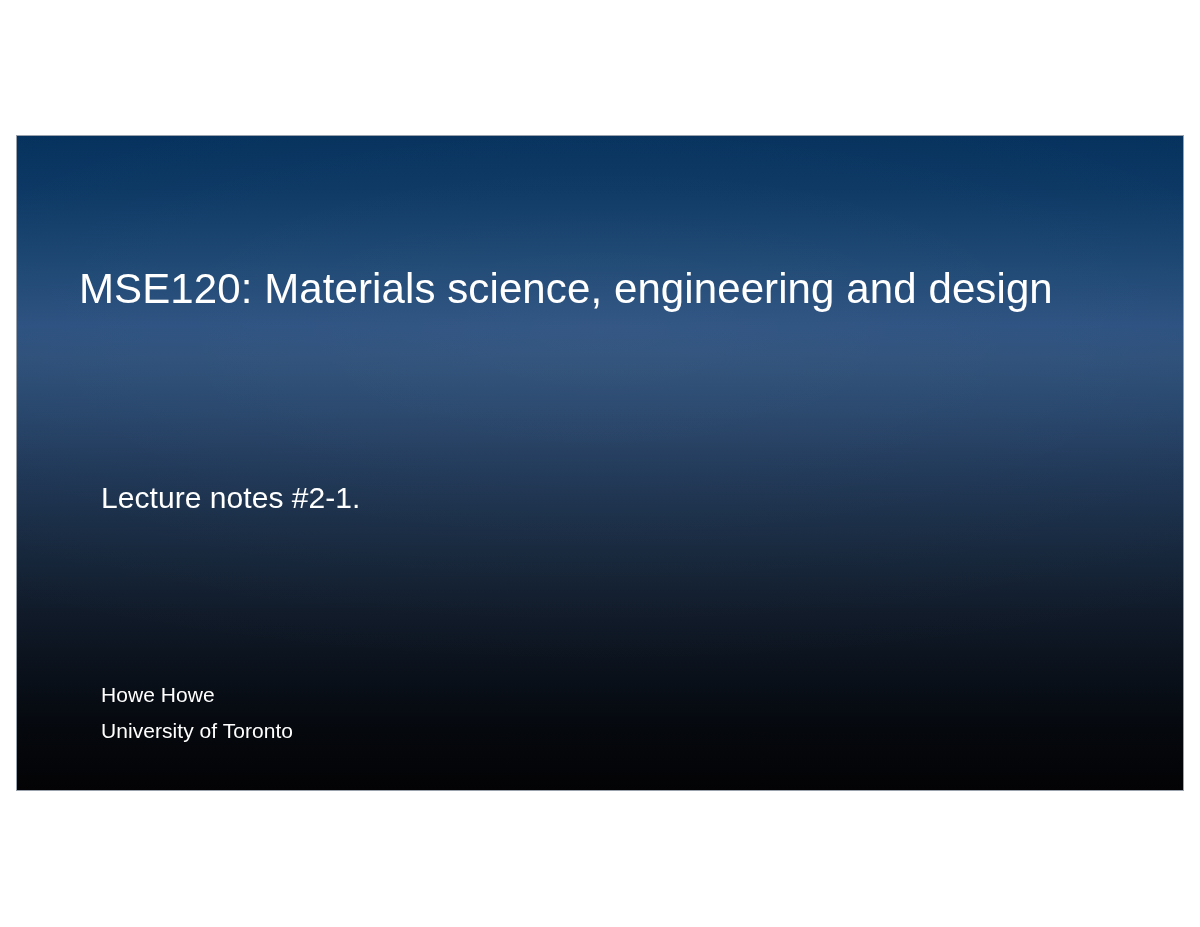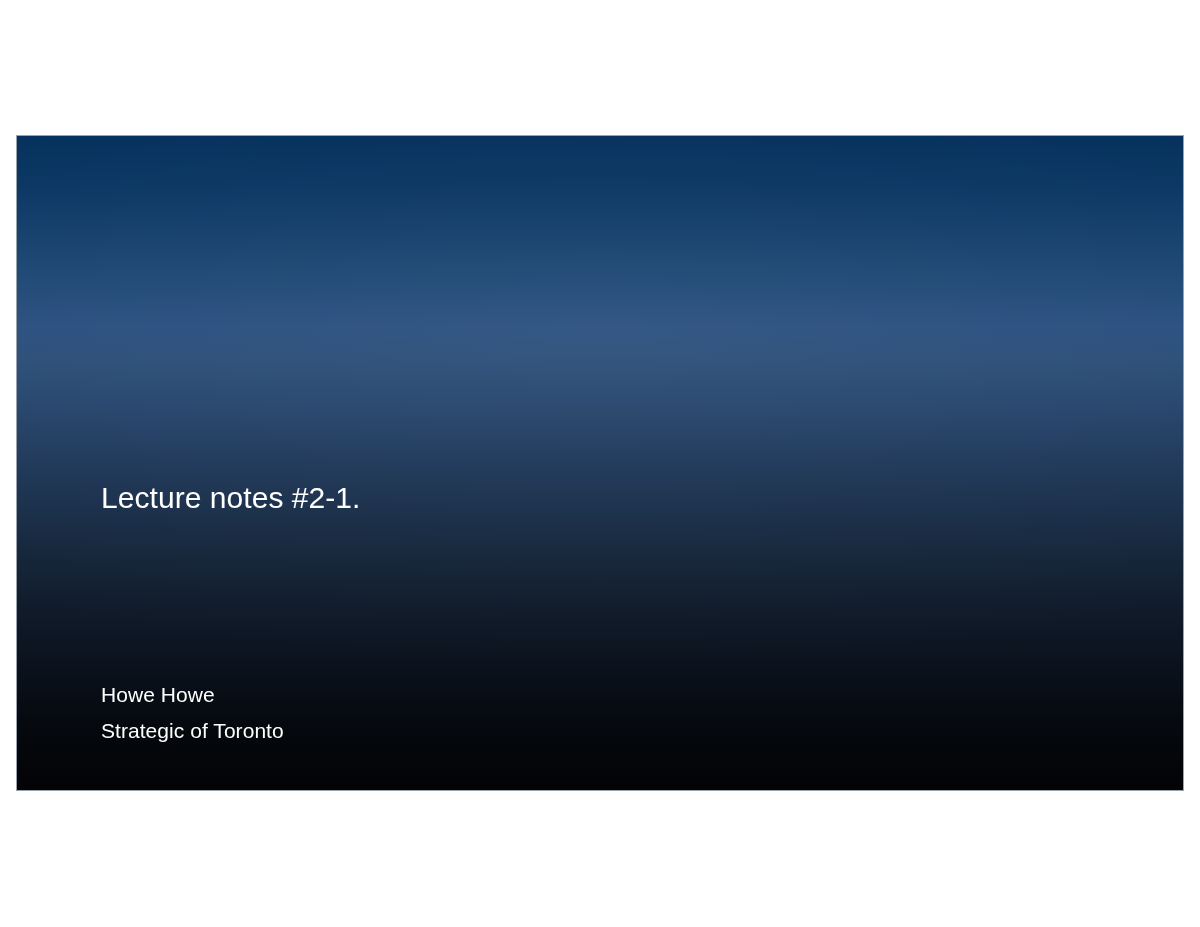--- a/index.html
+++ b/index.html
@@ -117,25 +117,28 @@
 </style>
 </head>
 <body>
 
 <div id="page">
 
   <div id="slide">
 
     <div id="slide-sheen"></div>
 
+    <div id="title-block">
+      <h1 id="slide-title">MSE120: Materials science, engineering and design</h1>
+    </div>
 
     <div id="body-block">
       <div class="body-line">Lecture notes #2-1.</div>
     </div>
 
     <div id="author-block">
       <div class="author-line">Howe Howe</div>
-      <div class="author-line">Strategic of Toronto</div>
+      <div class="author-line">University of Toronto</div>
     </div>
 
   </div>
 
 </div>
 
 </body></html>

